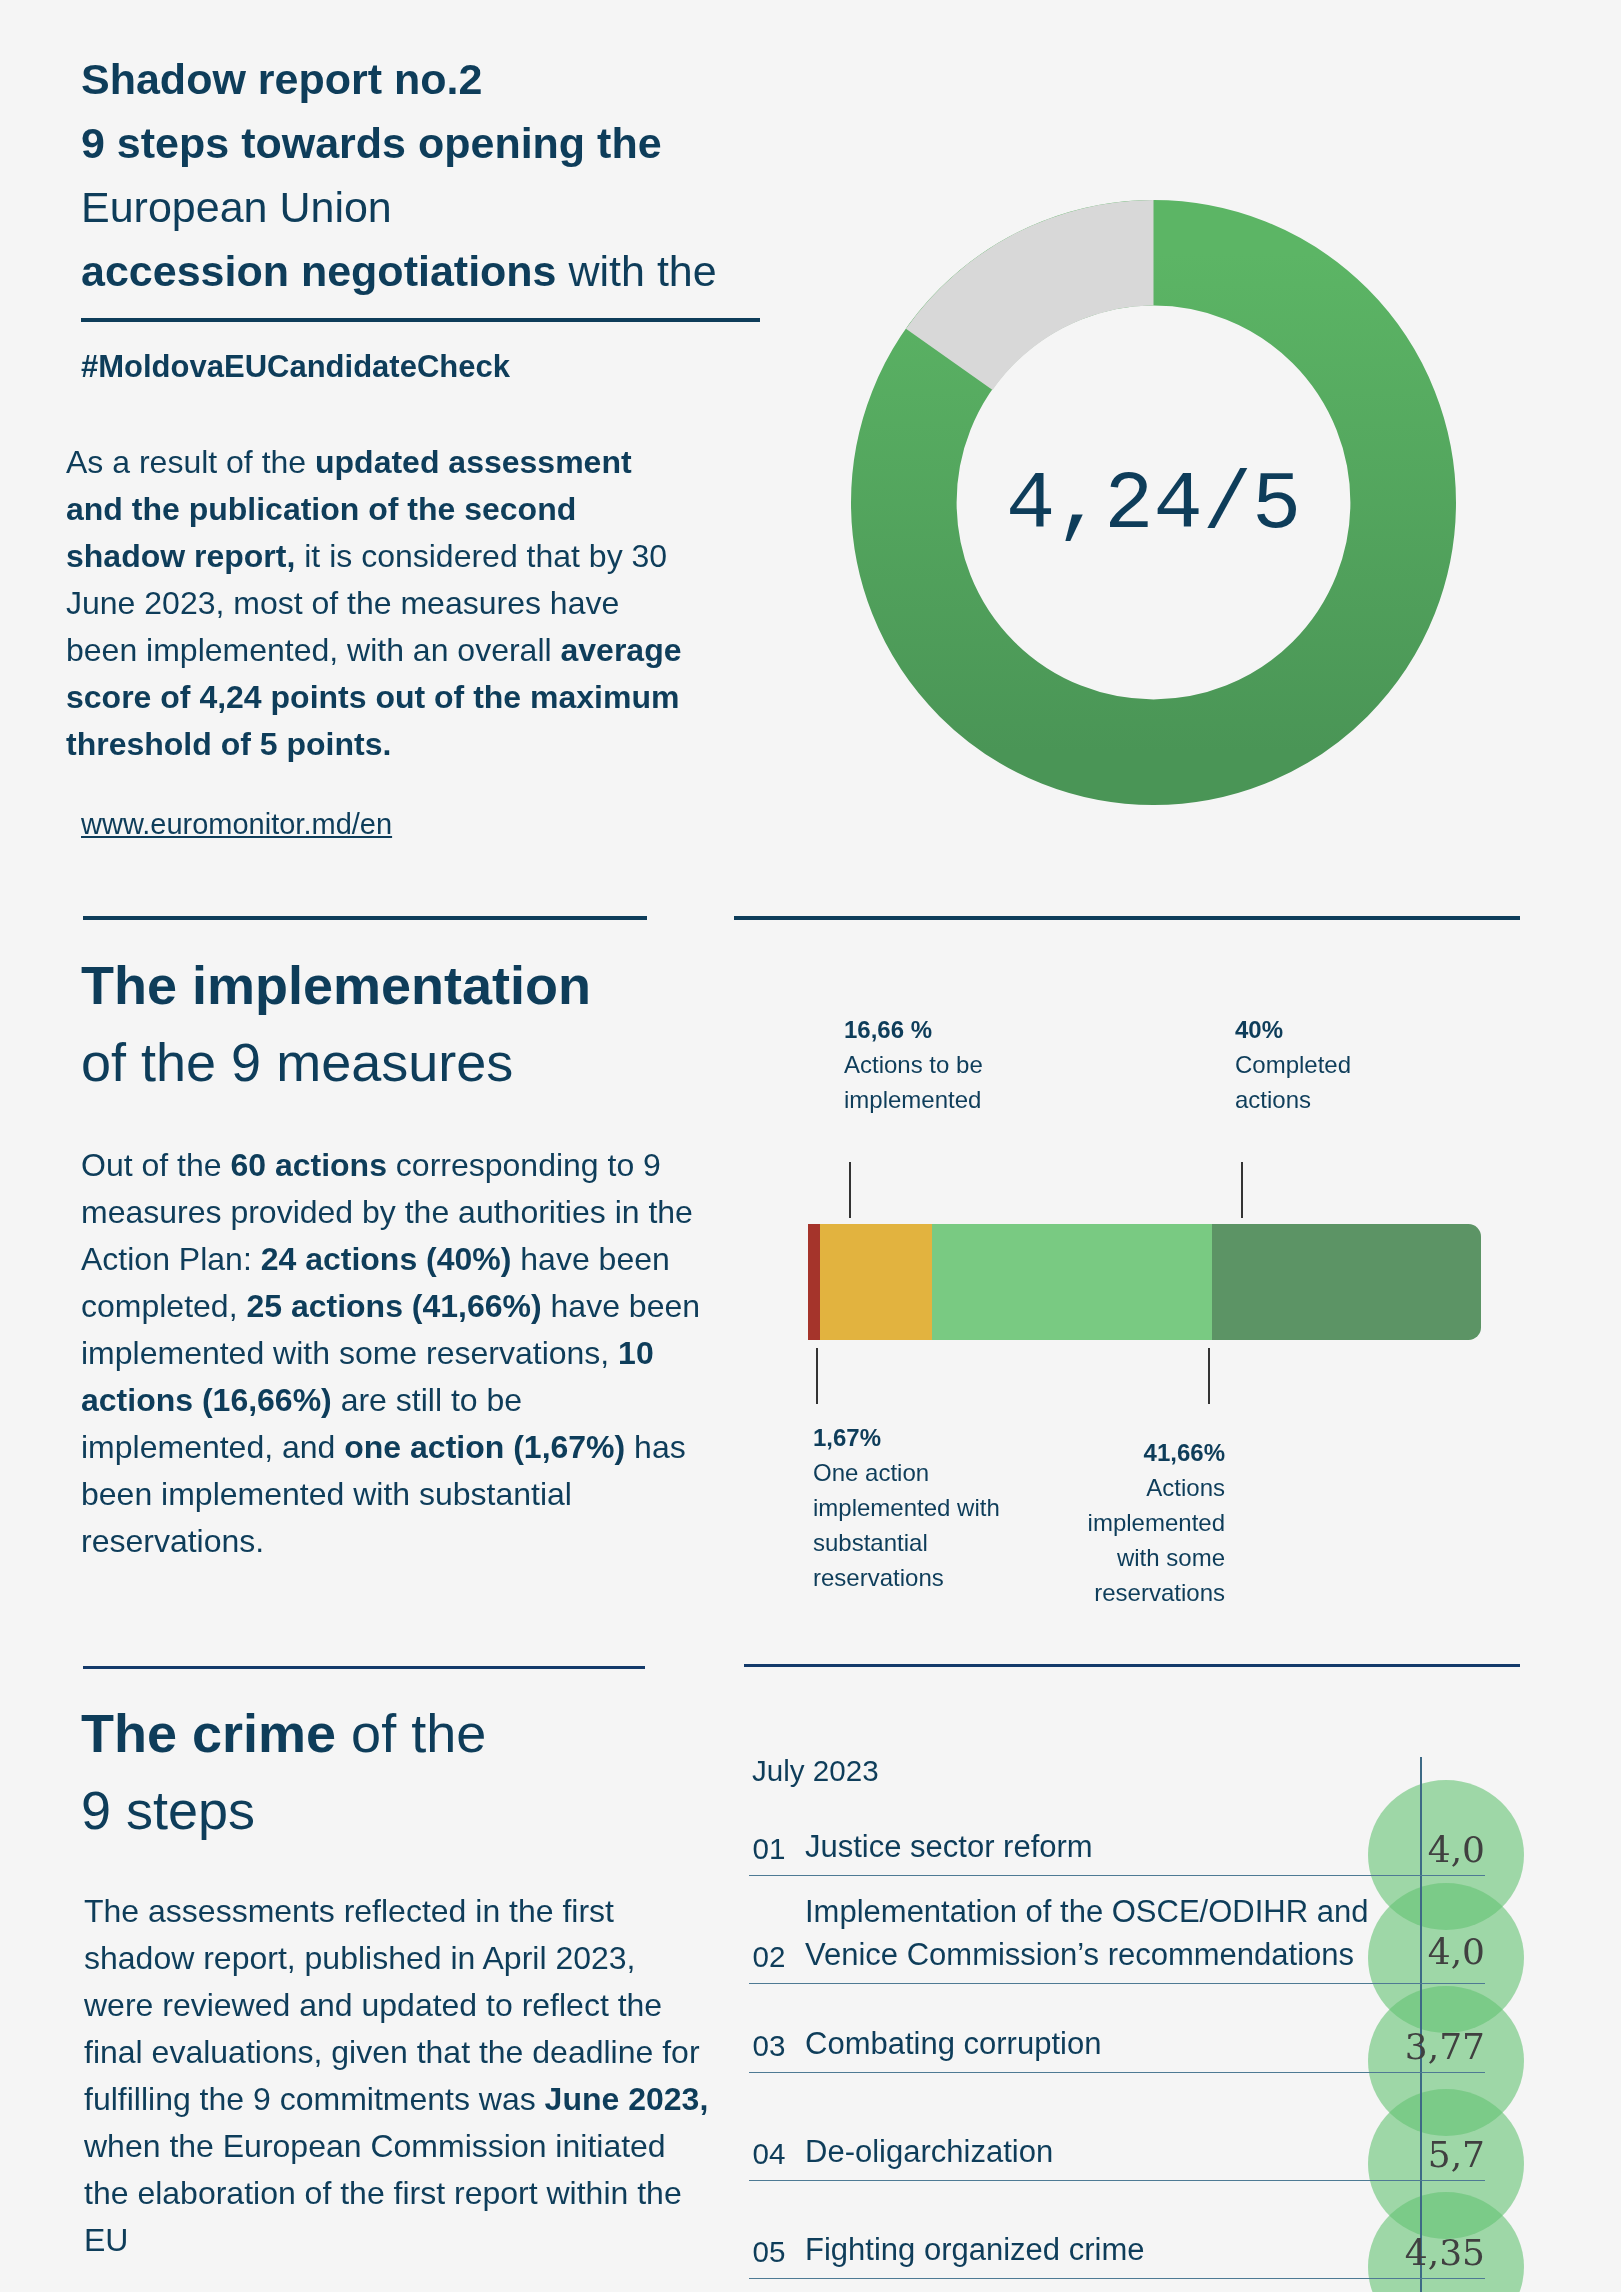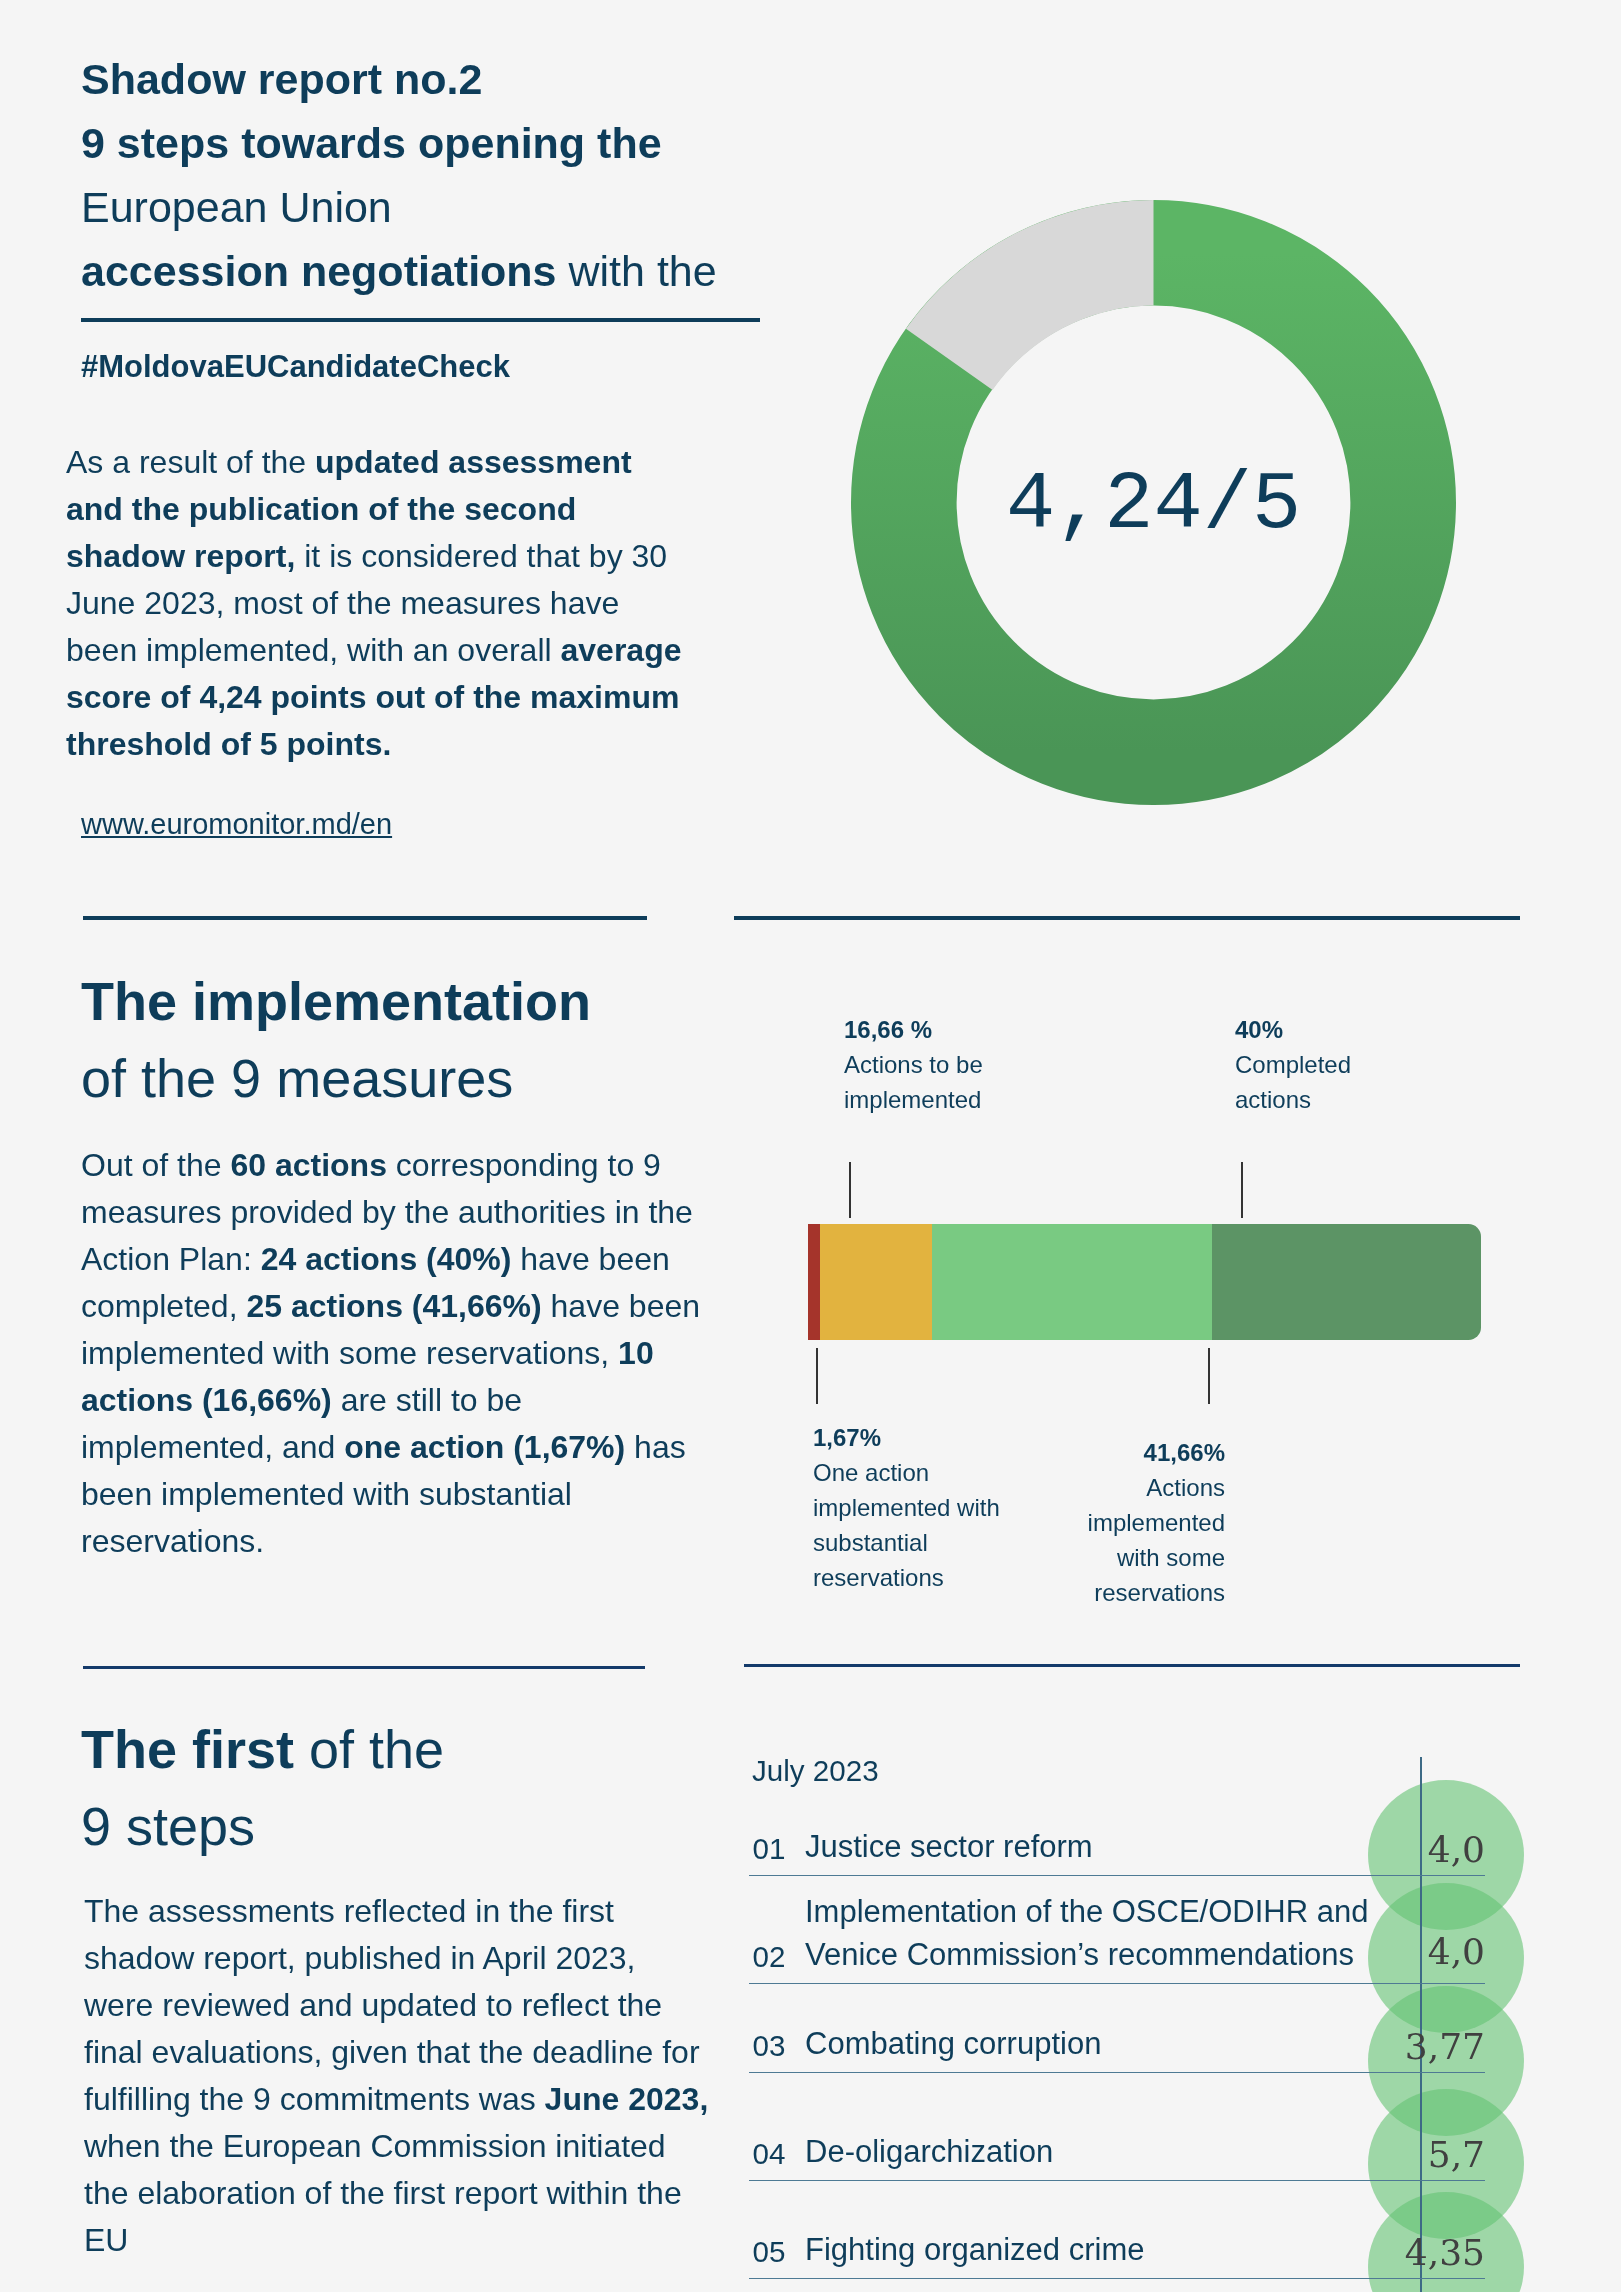--- a/index.html
+++ b/index.html
@@ -54,21 +54,21 @@
       font-family: Liberation Mono, monospace;
       font-size: 82px;
       color: #0e3d5a;
       padding-top: 5.4px;
       box-sizing: border-box;
     }
 
     
     .sec-title {
       left: 81px; width: 645px;
-      font-size: 54px; line-height: 77px; margin-top: 16px;
+      font-size: 54px; line-height: 77px;
     }
     .sec-body {
       left: 81px; width: 627px;
       font-size: 32px; line-height: 47px;
     }
 
     
     .bar {
       left: 808px; top: 1224px; width: 673px; height: 116px;
       display: flex;
@@ -193,21 +193,21 @@
 </div>
 <div class="callout right" style="left:1066px; top:1420px; width:159px;margin-top:15px;">
   <div class="pct">41,66%</div>
   <div>Actions implemented with some reservations</div>
 </div>
 
 <div class="rule thin" style="left:83px; top:1666px; width:562px;"></div>
 <div class="rule thin" style="left:744px; top:1664px; width:776px;"></div>
 
 <div class="abs sec-title" style="top:1695px;">
-  <div><span class="b">The first</span><span> of the</span></div>
+  <div><span class="b">The crime</span><span> of the</span></div>
   <div>9 steps</div>
 </div>
 
 <div class="abs sec-body" style="top:1888px; left:84px;"><span>The assessments reflected in the first shadow report, published in April 2023, were reviewed and updated to reflect the final evaluations, given that the deadline for fulfilling the 9 commitments was </span><span class="b">June 2023,</span><span> when the European Commission initiated the elaboration of the first report within the EU</span></div>
 
 <div class="abs list-date">July 2023</div>
 
 <div class="circle" style="top:1780px;"></div>
 <div class="circle" style="top:1883px;"></div>
 <div class="circle" style="top:1986px;"></div>

